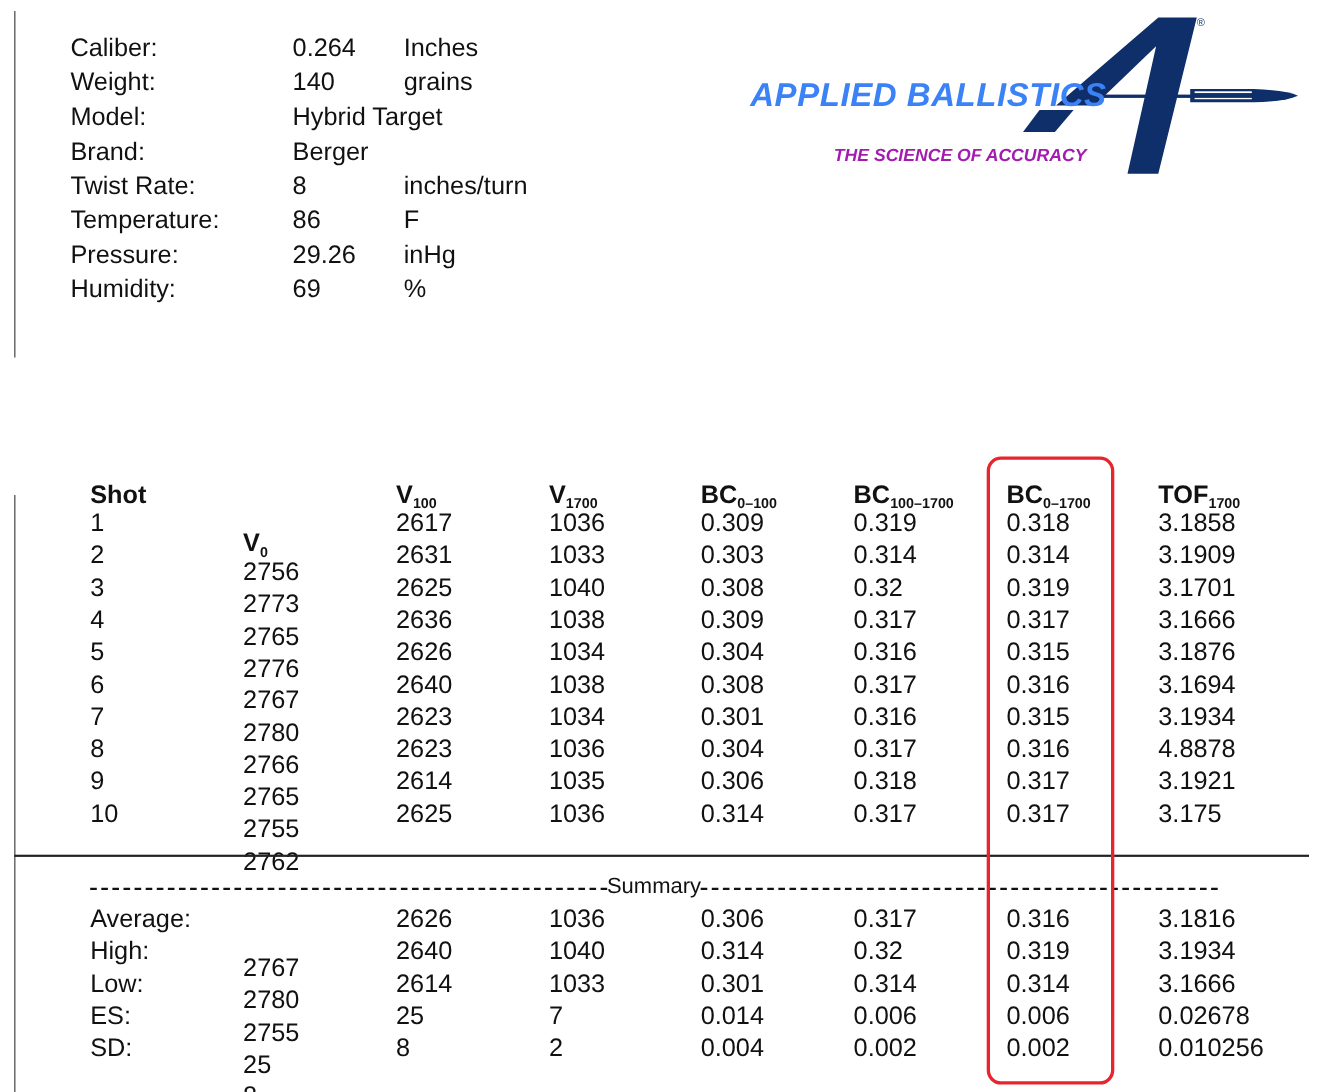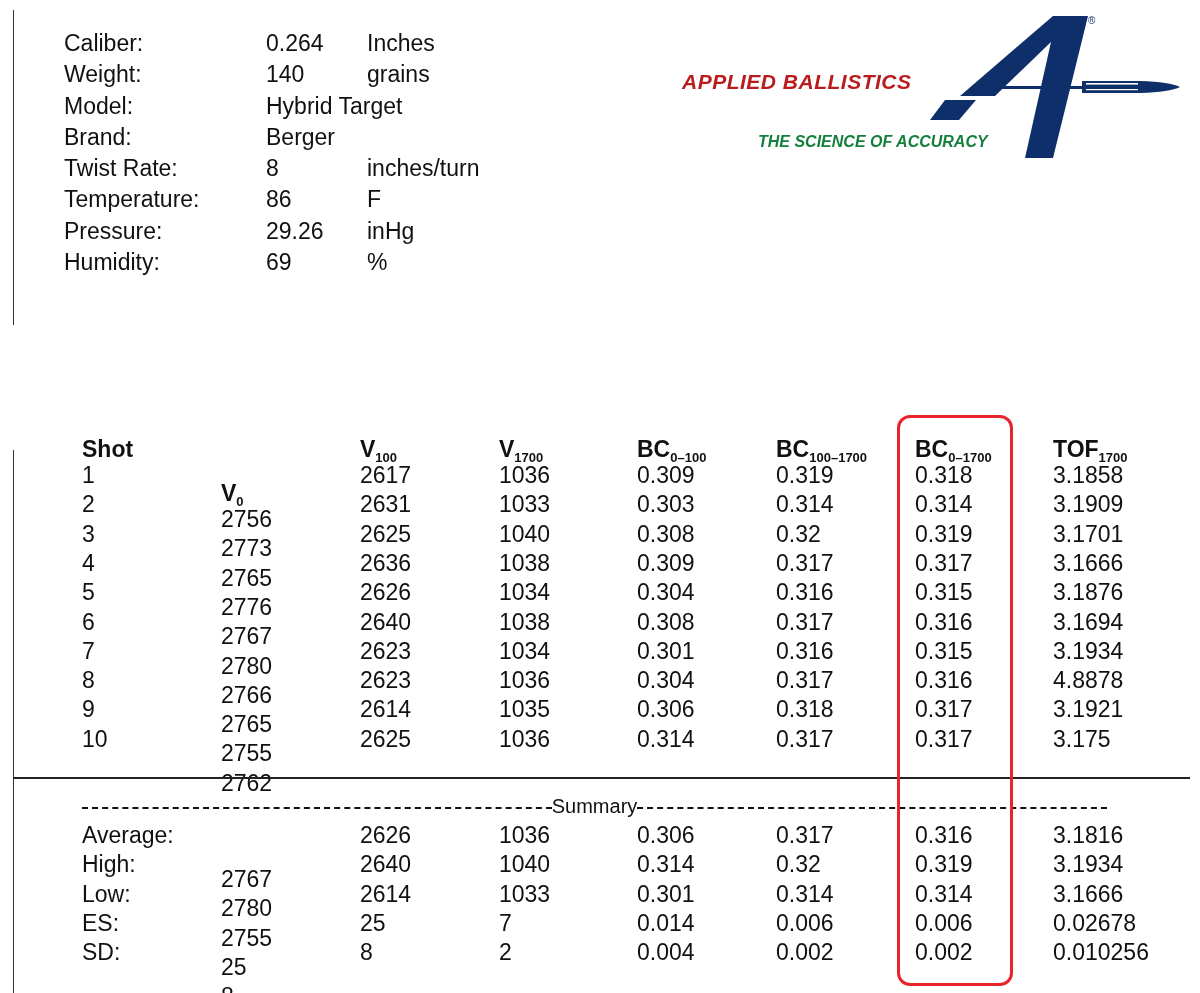--- a/index.html
+++ b/index.html
@@ -11,22 +11,22 @@
   .vline.bottom { top: 450px; height: 543px; }
   .hline { position: absolute; left: 13px; top: 777px; width: 1177px; height: 1.5px; background: #222222; }
 
   .specs { position: absolute; left: 64px; top: 28px; font-size: 23px; line-height: 31.3px; }
   .spec-row { display: flex; height: 31.3px; white-space: nowrap; }
   .spec-label { width: 202px; }
   .spec-value { width: 101px; }
   .spec-unit { }
 
   .logo { position: absolute; left: 670px; top: 0; width: 530px; height: 170px; }
-  .logo-text1 { position: absolute; left: 12px; top: 70px; font-size: 21px; font-style: italic; font-weight: bold; color: #b91c1c; letter-spacing: 0.5px; white-space: nowrap; }
-  .logo-text2 { position: absolute; left: 88px; top: 133px; font-size: 16px; font-style: italic; font-weight: bold; color: #15803d; white-space: nowrap; }
+  .logo-text1 { position: absolute; left: 12px; top: 70px; font-size: 30px; font-style: italic; font-weight: bold; color: #3b82f6; letter-spacing: 0.5px; white-space: nowrap; }
+  .logo-text2 { position: absolute; left: 88px; top: 133px; font-size: 16px; font-style: italic; font-weight: bold; color: #a21caf; white-space: nowrap; }
   .logo-svg { position: absolute; left: 0; top: 0; }
 
   .table { position: absolute; left: 0; top: 0; width: 1200px; font-size: 23px; }
   .row { position: absolute; left: 0; width: 1200px; height: 30px; white-space: nowrap; }
   .cell { position: absolute; top: 0; }
   .hdr { font-weight: bold; font-size: 23px; }
   .hdr sub { font-size: 13px; font-weight: bold; vertical-align: -5px; }
 
   .c0 { left: 82px; } .c1 { left: 221px; margin-top: 44px; } .c2 { left: 360px; } .c3 { left: 499px; }
   .c4 { left: 637px; } .c5 { left: 776px; } .c6 { left: 915px; } .c7 { left: 1053px; text-align: right; }

